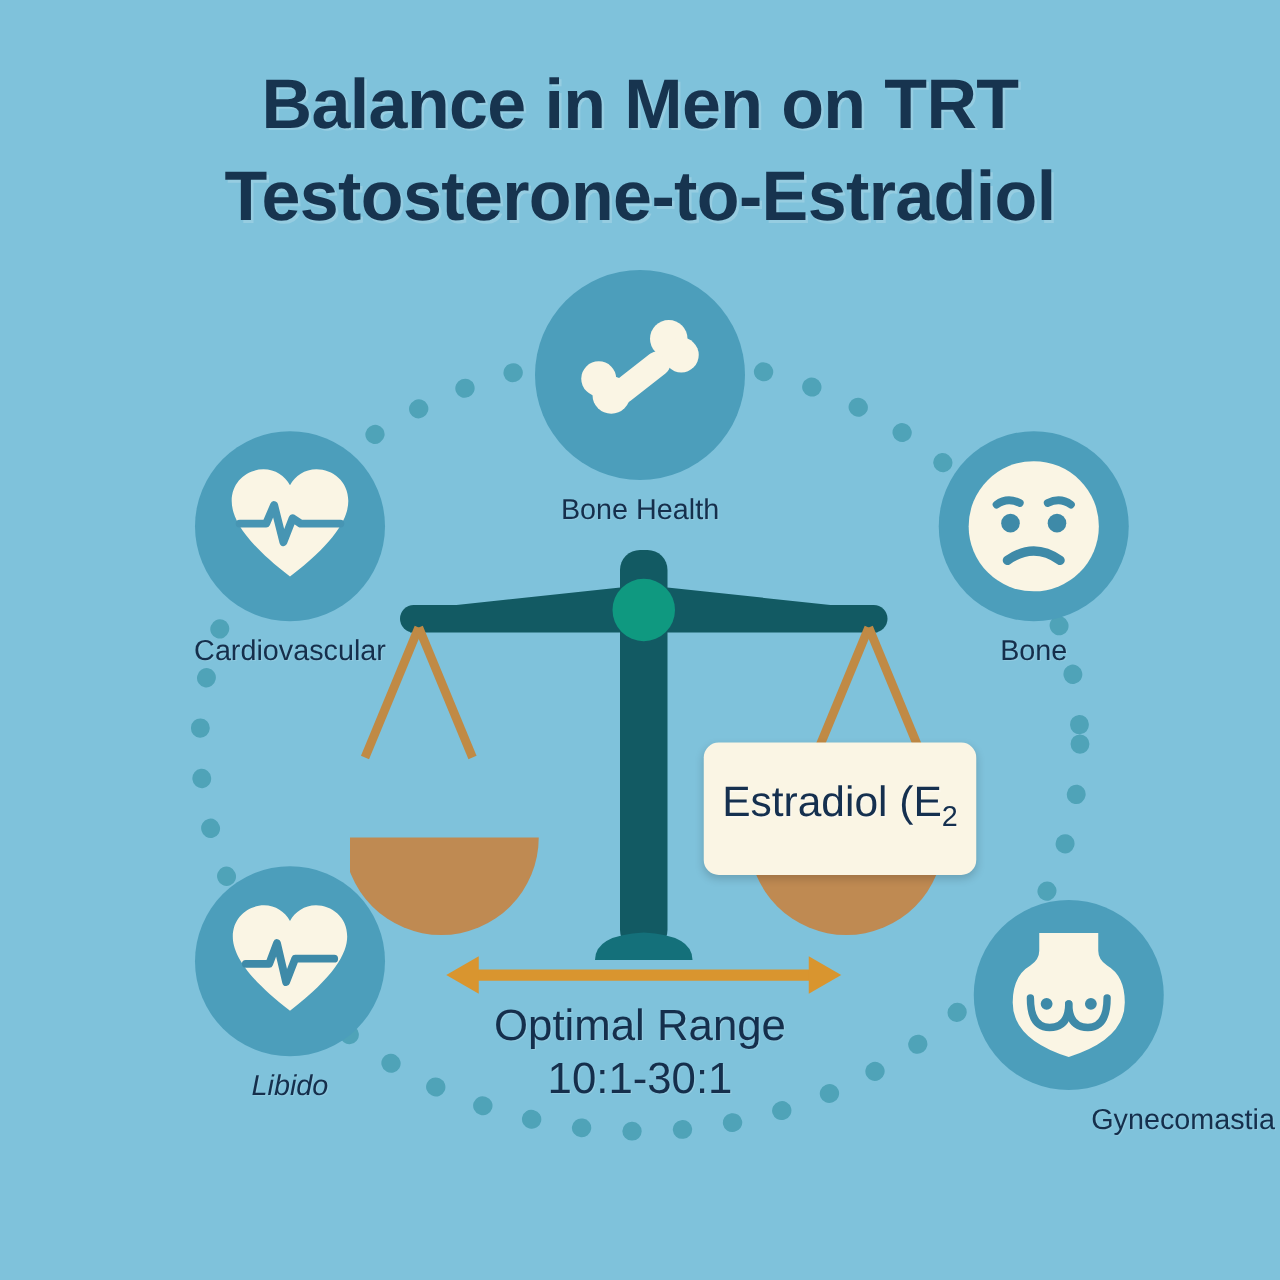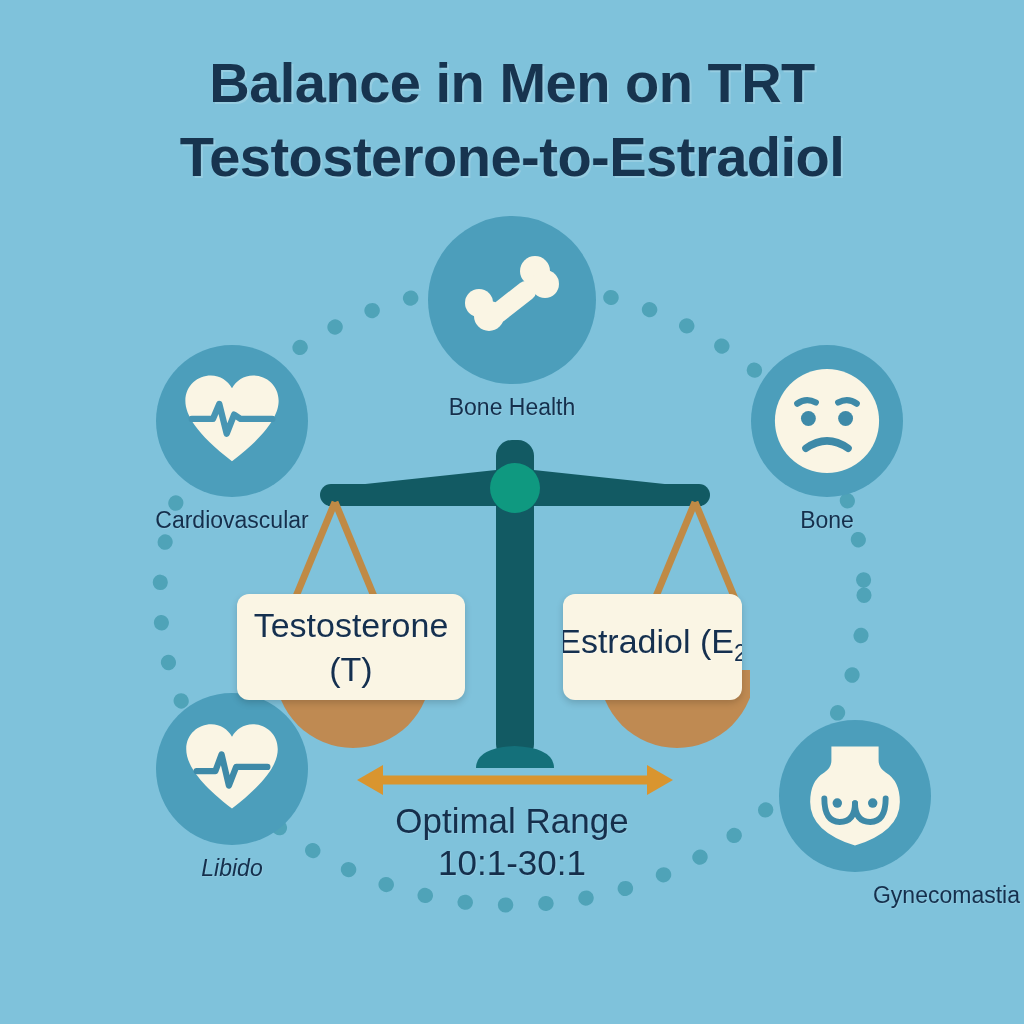--- a/index.html
+++ b/index.html
@@ -98,21 +98,21 @@
     align-items: center;
     justify-content: center;
     text-align: center;
     overflow: hidden;
     text-shadow: 1px 1px 0 rgba(255,255,255,0.35);
   }
   #card-testosterone {
     left: 237px; top: 594px; width: 228px; height: 106px;
   }
   #card-estradiol {
-    left: 563px; top: 594px; width: 179px; height: 106px;
+    left: 563px; top: 594px; width: 218px; height: 106px;
   }
   #card-estradiol .card-text { white-space: nowrap; }
   .sub { font-size: 23px; vertical-align: sub; }
 
   
   .range-caption {
     position: absolute;
     left: 312px;
     top: 800px;
     width: 400px;
@@ -219,26 +219,20 @@
       <path d="M415 72 L458 176"></path>
     </g>
 
     <path d="M-5 240 A78 78 0 0 0 151 240 Z" fill="#bf8a52"></path>
 
     <path d="M319 240 A78 78 0 0 0 475 240 Z" fill="#bf8a52"></path>
 
     <circle cx="235" cy="58" r="25" fill="#0f9980"></circle>
   </svg>
 
-  <div class="pan-card" id="card-testosterone">
-    <div class="card-text">
-      <span>Testosterone</span><br>
-      <span>(T)</span>
-    </div>
-  </div>
 
   <div class="pan-card" id="card-estradiol">
     <div class="card-text">
       <span>Estradiol (E</span><span class="sub">2</span>
     </div>
   </div>
 
   <svg style="position:absolute;left:355px;top:760px;width:320px;height:40px;" viewBox="0 0 320 40">
     <line x1="24" y1="20" x2="296" y2="20" stroke="#d9952f" stroke-width="9"></line>
     <polygon points="2,20 28,5 28,35" fill="#d9952f"></polygon>

